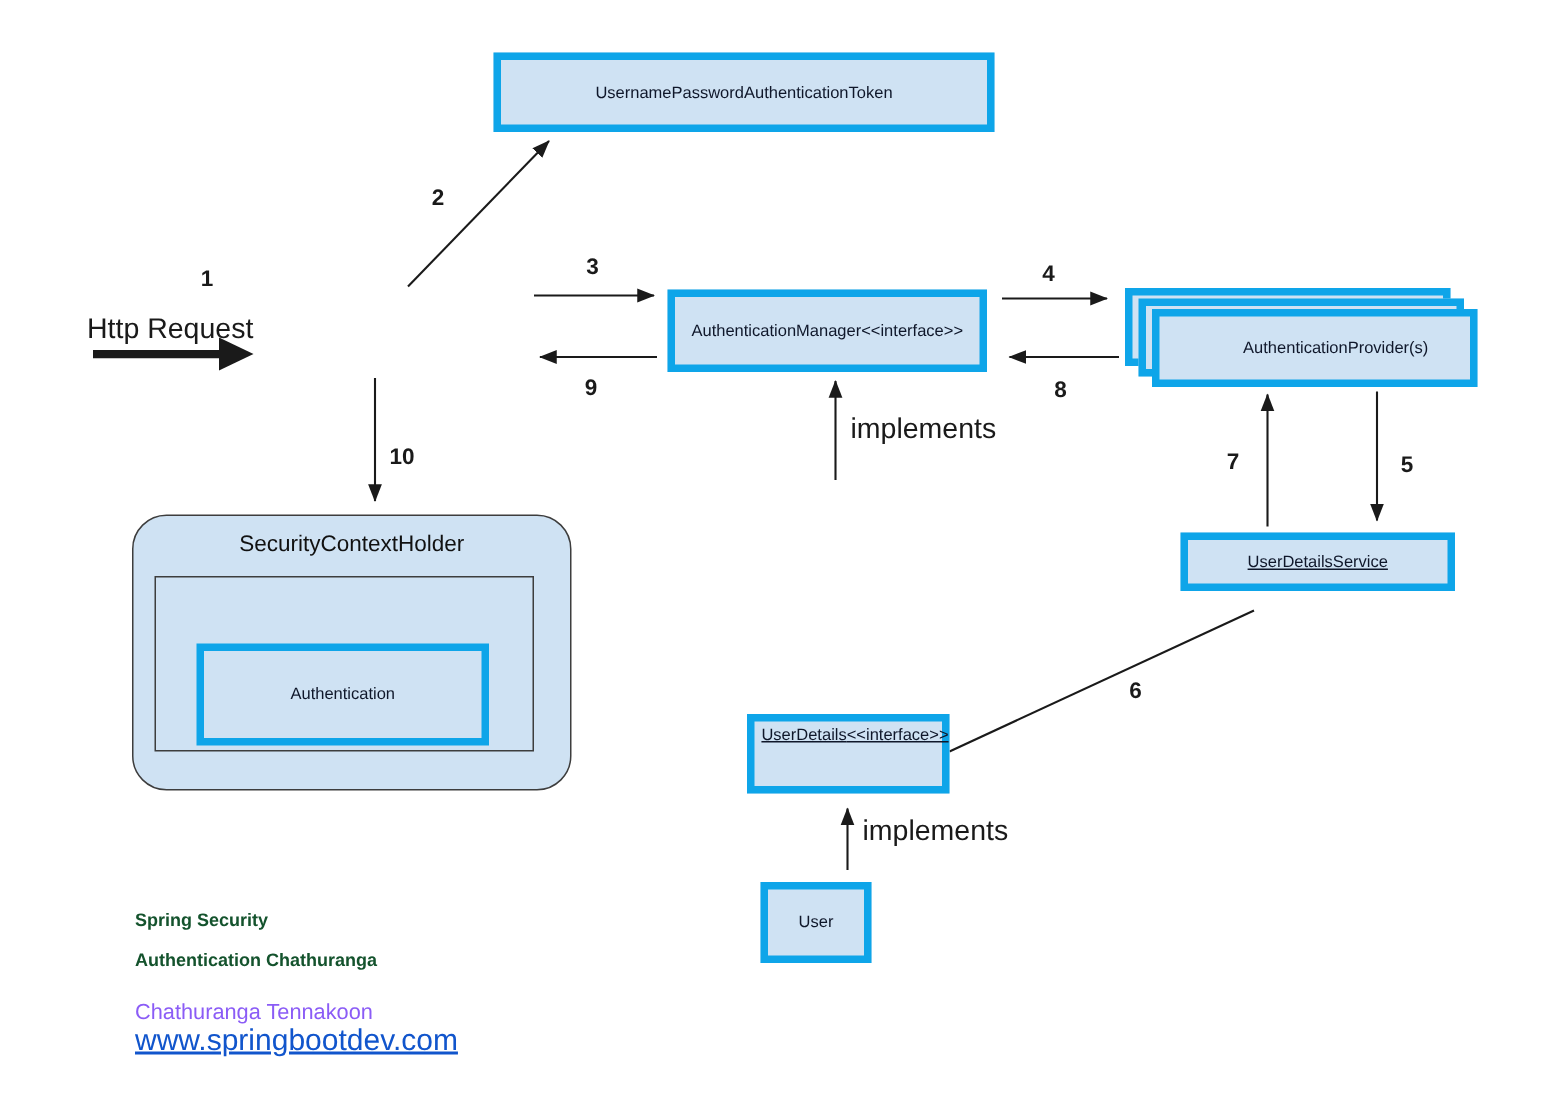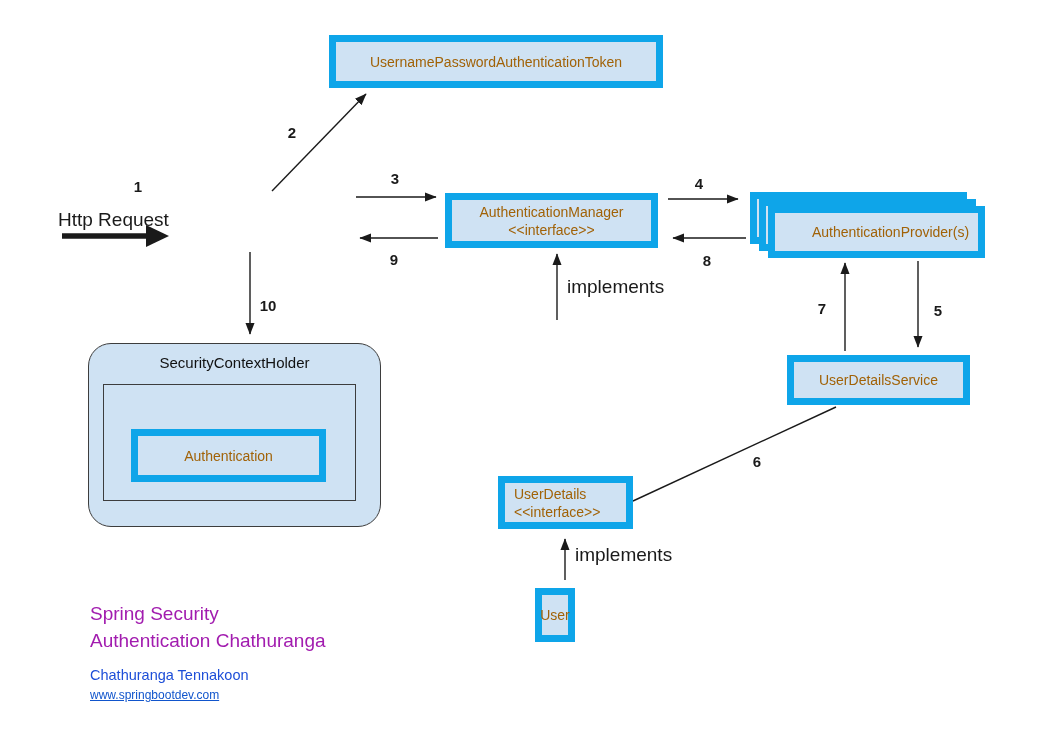--- a/index.html
+++ b/index.html
@@ -2,40 +2,40 @@
 <html><head>
 <meta charset="utf-8">
 <style>
   html,body{margin:0;padding:0;background:#fff;}
   #canvas{
     position:relative;width:1040px;height:741px;background:#ffffff;
     font-family:"Liberation Sans",sans-serif;color:#1a1a1a;overflow:hidden;
   }
   #connectors{position:absolute;left:0;top:0;width:1040px;height:741px;}
   .node{
-    position:absolute;background:#cfe2f3;border:7px solid #0ea5e9;
+    position:absolute;background:#cfe2f3;border:5px solid #0ea5e9;
     box-sizing:border-box;display:flex;align-items:center;justify-content:center;
-    text-align:center;font-size:14px;line-height:18px;color:#a16207;
+    text-align:center;font-size:11px;line-height:18px;color:#0f172a;
   }
-  .node.two-line{flex-direction:column;}
+  .node.two-line{flex-direction:row;}
   .container-node{
     position:absolute;background:#cfe2f3;border:1px solid #3d3d3d;
     box-sizing:border-box;font-size:15px;color:#111;
   }
   .container-title{width:100%;text-align:center;position:absolute;top:10px;left:0;}
-  .left-align{justify-content:center;align-items:flex-start;text-align:left;padding-left:9px;}
+  .left-align{justify-content:center;align-items:flex-start;text-align:left;padding-left:9px;text-decoration:underline;}
   .edge-num{
     position:absolute;font-size:15px;font-weight:bold;
     transform:translate(-50%,-50%);white-space:nowrap;
   }
   .edge-text{position:absolute;font-size:19px;white-space:nowrap;}
   .footer{position:absolute;left:90px;top:600px;width:340px;}
-  .footer-title{font-size:19px;font-weight:normal;line-height:27px;color:#a21caf;}
-  .footer-author{font-size:14.5px;margin-top:12px;line-height:19px;color:#1d4ed8;}
-  .footer-link{font-size:12px;line-height:19px;color:#1155cc;text-decoration:underline;cursor:pointer;}
+  .footer-title{font-size:12px;font-weight:bold;line-height:27px;color:#14532d;}
+  .footer-author{font-size:14.5px;margin-top:12px;line-height:19px;color:#8b5cf6;}
+  .footer-link{font-size:20px;line-height:19px;color:#1155cc;text-decoration:underline;cursor:pointer;}
 </style>
 </head>
 <body>
 
 <div id="canvas">
 
   <svg id="connectors" viewBox="0 0 1040 741" xmlns="http://www.w3.org/2000/svg">
     <defs>
       <marker id="arr" viewBox="0 0 10 8" refX="8.5" refY="4" markerWidth="9.5" markerHeight="7.5" orient="auto">
         <path d="M0,0.5 L9,4 L0,7.5 z" fill="#1a1a1a"></path>
@@ -74,35 +74,35 @@
   <div class="node two-line" style="left:445px;top:193px;width:213px;height:55px;">
     <div>AuthenticationManager</div>
     <div>&lt;&lt;interface&gt;&gt;</div>
   </div>
 
   <div class="node" style="left:750px;top:192px;width:217px;height:52px;"></div>
   <div class="node" style="left:759px;top:199px;width:217px;height:52px;"></div>
   <div class="node" style="left:768px;top:206px;width:217px;height:52px;padding-left:28px;">AuthenticationProvider(s)</div>
 
 
-  <div class="node" style="left:787px;top:355px;width:183px;height:50px;">UserDetailsService</div>
+  <div class="node" style="left:787px;top:355px;width:183px;height:39px;text-decoration:underline;">UserDetailsService</div>
 
   <div class="container-node" style="left:88px;top:343px;width:293px;height:184px;border-radius:23px;">
     <div class="container-title">SecurityContextHolder</div>
     <div class="container-node" style="left:14px;top:40px;width:253px;height:117px;">
-      <div class="node" style="left:27px;top:44px;width:195px;height:53px;">Authentication</div>
+      <div class="node" style="left:27px;top:44px;width:195px;height:68px;">Authentication</div>
     </div>
   </div>
 
   <div class="node two-line left-align" style="left:498px;top:476px;width:135px;height:53px;">
     <div>UserDetails</div>
     <div>&lt;&lt;interface&gt;&gt;</div>
   </div>
 
-  <div class="node" style="left:535px;top:588px;width:40px;height:54px;">User</div>
+  <div class="node" style="left:507px;top:588px;width:74px;height:54px;">User</div>
 
   <div class="edge-num" style="left:138px;top:186px;">1</div>
   <div class="edge-text" style="left:58px;top:209px;">Http Request</div>
   <div class="edge-num" style="left:292px;top:132px;">2</div>
   <div class="edge-num" style="left:395px;top:178px;">3</div>
   <div class="edge-num" style="left:394px;top:259px;">9</div>
   <div class="edge-num" style="left:699px;top:183px;">4</div>
   <div class="edge-num" style="left:707px;top:260px;">8</div>
   <div class="edge-num" style="left:268px;top:305px;">10</div>
   <div class="edge-num" style="left:822px;top:308px;">7</div>

